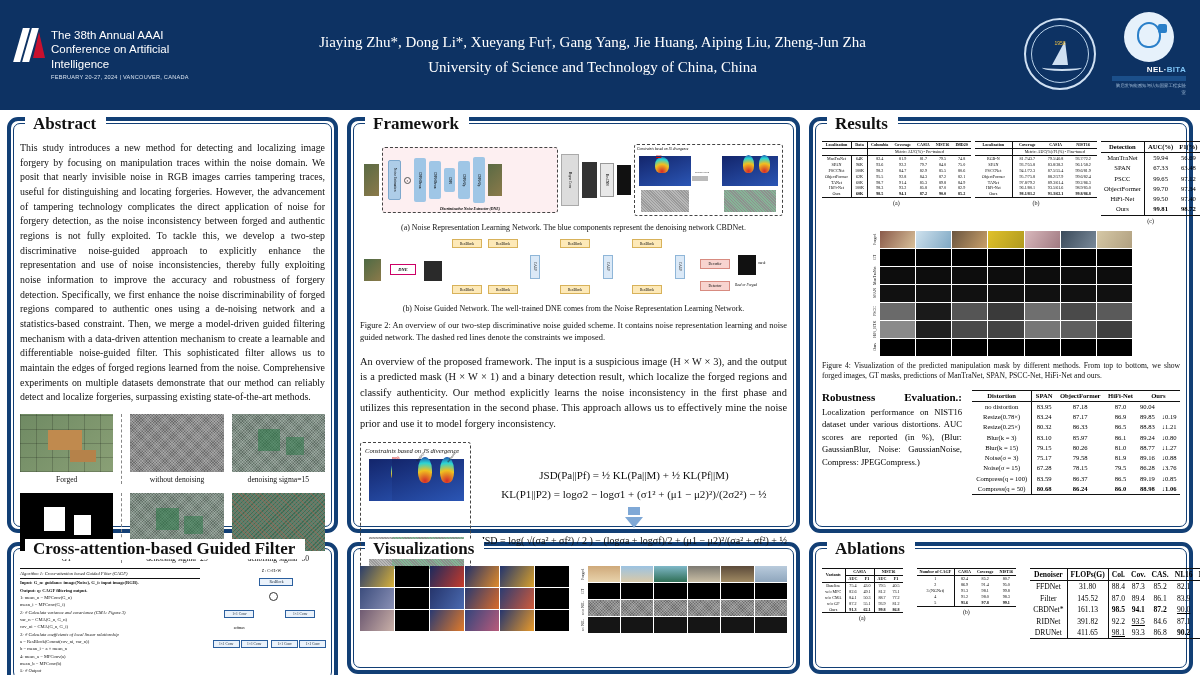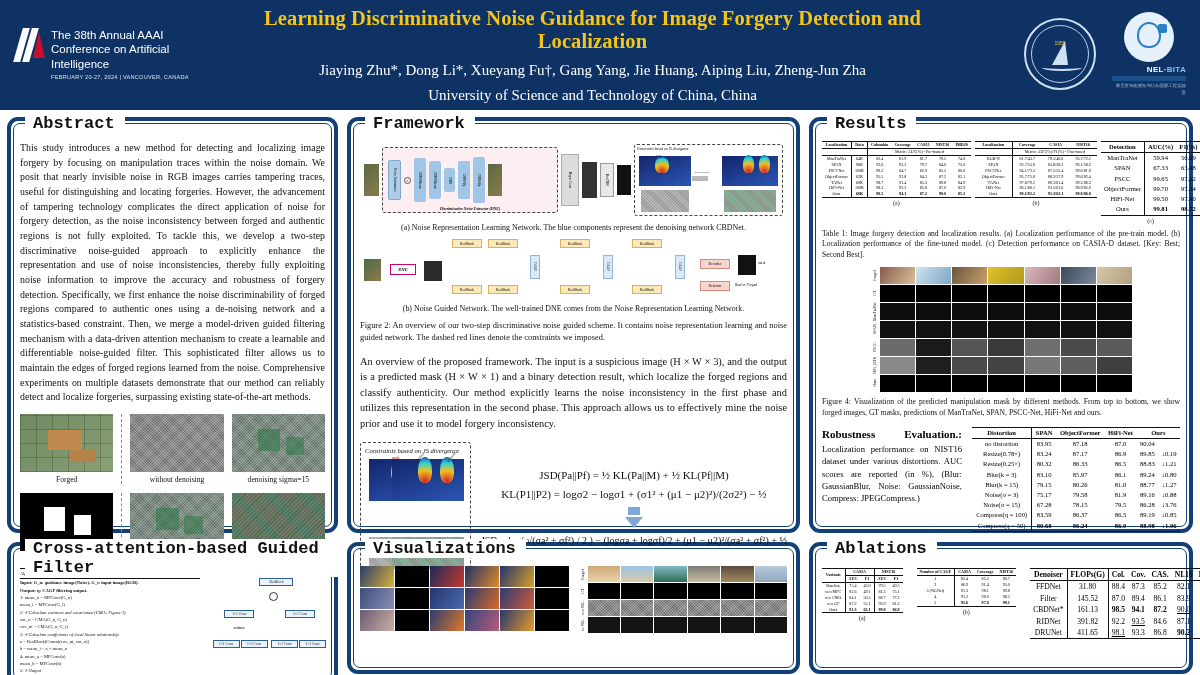--- a/index.html
+++ b/index.html
@@ -59,21 +59,21 @@
   .col-mid   { width:455px; display:flex; flex-direction:column; gap:7px; }
   .col-right { width:386px; display:flex; flex-direction:column; gap:7px; }
 
   
   .panel { position:relative; background:#fff; border:1px solid #ffffff; }
   .panel .frame { position:absolute; inset:0; pointer-events:none;
      border:4px solid #123f75; border-radius:11px; }
   .panel .frame-inner { position:absolute; left:6px; right:6px; top:6px; bottom:6px;
      border:1px solid #123f75; border-radius:7px; pointer-events:none; }
   .sec-title { position:absolute; left:18px; top:-3px; background:#ffffff; padding:0 10px 0 8px;
-     font-weight:bold; font-size:17px; color:#111; z-index:3; font-family:Liberation Mono, monospace;}
+     font-weight:bold; font-size:17px; color:#111; z-index:3; font-family:Liberation Serif, serif;}
   .panel-body { position:relative; z-index:2; padding:24px 13px 10px 13px; }
 
   .abstract-text { font-size:9.9px; line-height:1.48; text-align:justify; color:#111; }
 
   .figrow { display:flex; gap:8px; margin-top:9px; align-items:flex-start; }
   .figcell { flex:1; text-align:center; }
   .figimg { width:100%; height:58px; display:block; border:0; }
   .figcap { font-size:7.6px; color:#111; margin-top:3px; }
   .dashsep { width:0; border-left:1px dashed #888; align-self:stretch; }
 
@@ -162,21 +162,20 @@
       <div class="aaai-text">
         <div>The 38th Annual AAAI</div>
         <div>Conference on Artificial</div>
         <div>Intelligence</div>
       </div>
       <div class="aaai-sub">FEBRUARY 20-27, 2024 | VANCOUVER, CANADA</div>
     </div>
   </div>
 
   <div class="head-center">
-    <div class="ptitle">Learning Discriminative Noise Guidance for Image Forgery Detection and Localization</div>
     <div class="pauthors">Jiaying Zhu*, Dong Li*, Xueyang Fu†, Gang Yang, Jie Huang, Aiping Liu, Zheng-Jun Zha</div>
     <div class="paffil">University of Science and Technology of China, China</div>
   </div>
 
   <div class="head-logos">
     <div class="ustc-logo">
       <div class="ring"></div>
         <div class="sail"></div>
         <div class="wave"></div>
       <div class="yr">1958</div>
@@ -629,21 +628,20 @@
                     <tr class="tbl-bot">
                       <td>Ours</td>
                       <td class="vline b">99.81</td>
                       <td class="b">98.72</td>
                     </tr>
                   </tbody>
             </table>
             <div class="subcap">(c)</div>
           </div>
         </div>
-        <div class="tcap">Table 1: Image forgery detection and localization results. (a) Localization performance of the pre-train model. (b) Localization performance of the fine-tuned model. (c) Detection performance on CASIA-D dataset. [Key: Best; Second Best].</div>
 
         <div style="display:flex;gap:2px;margin-top:7px;justify-content:center;">
           <div style="display:flex;flex-direction:column;gap:1px;width:8px">
             <div class="rowlab" style="height:17px">Forged</div>
             <div class="rowlab" style="height:17px">GT</div>
             <div class="rowlab" style="height:17px">ManTraNet</div>
             <div class="rowlab" style="height:17px">SPAN</div>
             <div class="rowlab" style="height:17px">PSCC</div>
             <div class="rowlab" style="height:17px">HiFi_BTK</div>
             <div class="rowlab" style="height:17px">Ours</div>

